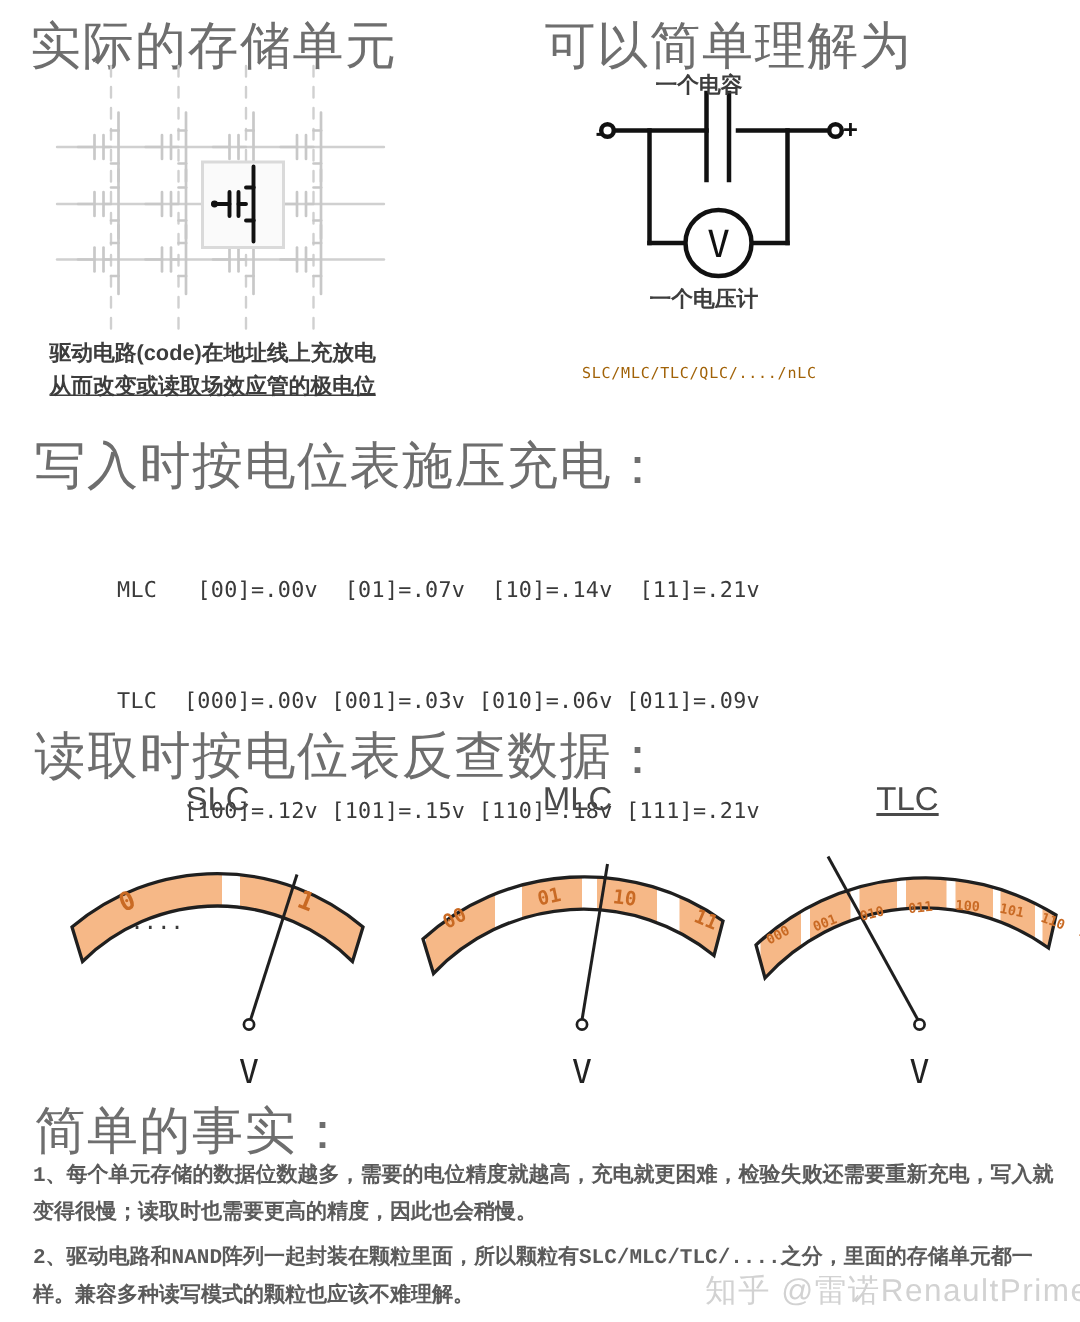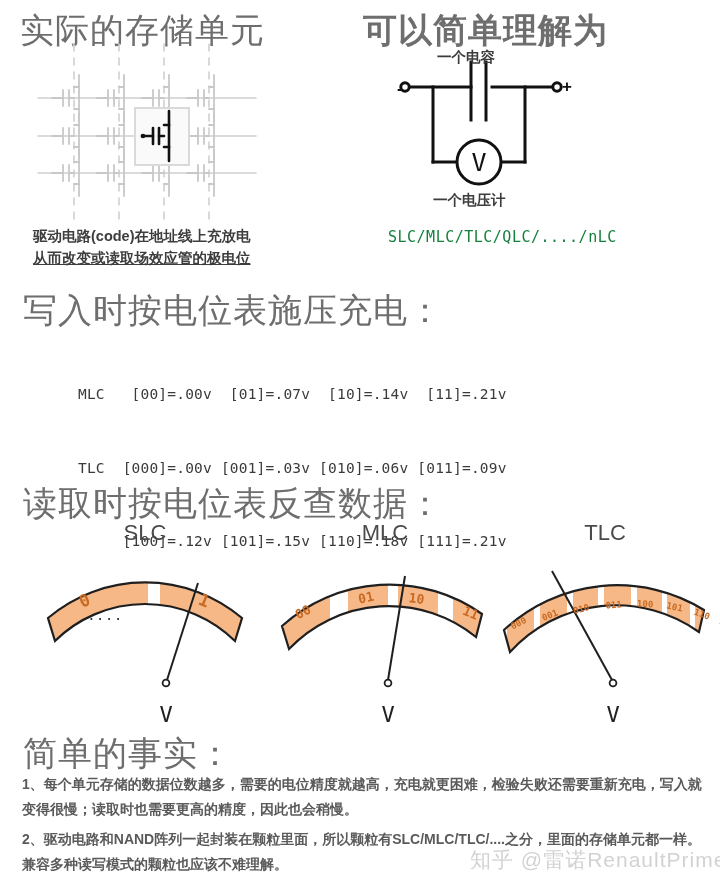--- a/index.html
+++ b/index.html
@@ -32,42 +32,44 @@
   
   .caption{
     font-size:14.5px;
     color:#3d3d3d;
     line-height:21px;
     white-space:nowrap;
     font-weight:600;
   }
   .mono-cap{
     font-family:"DejaVu Sans Mono","Liberation Mono",monospace;
-    font-size:15px;
-    color:#15803d;
+    font-size:10px;
+    color:#a16207;
     white-space:nowrap;
     letter-spacing:0.5px;
+    margin-top:16px;
   }
 
   
   .vtable{
     font-family:"DejaVu Sans Mono","Liberation Mono",monospace;
     font-size:14.5px;
     color:#3a3a3a;
     line-height:24.5px;
     white-space:pre;
     letter-spacing:0.2px;
   }
 
   
   .fact{
     font-size:14px;
     color:#5a5a5a;
     line-height:25px;
     font-weight:600;
+    font-family:Liberation Mono, monospace;
   }
   .fact-wrap{width:686px;}
 
   
   .watermark{
     position:absolute;
     font-size:21px;
     color:#d2d2d2;
     letter-spacing:1px;
     white-space:nowrap;
@@ -88,21 +90,21 @@
     font-weight:700;
   }
 </style>
 </head>
 <body>
 
 <div class="page">
 
   <div class="abs h-section" style="left:20px;top:8px;">实际的存储单元</div>
 
-  <div class="abs h-section" style="left:363px;top:8px;font-weight:bold;">可以简单理解为</div>
+  <div class="abs h-section" style="left:363px;top:8px;">可以简单理解为</div>
 
   <div class="abs" style="left:38px;top:44px;">
     <svg width="240" height="175" viewBox="0 0 240 175">
       <g stroke="#d0d0d0" stroke-width="1.6" fill="none" stroke-linecap="round">
 
         <line x1="36" y1="0" x2="36" y2="175" stroke-dasharray="7 7"></line>
         <line x1="81" y1="0" x2="81" y2="175" stroke-dasharray="7 7"></line>
         <line x1="126" y1="0" x2="126" y2="175" stroke-dasharray="7 7"></line>
         <line x1="171" y1="0" x2="171" y2="175" stroke-dasharray="7 7"></line>
 
@@ -325,21 +327,21 @@
         <circle cx="118" cy="137" r="3.4" fill="#fff" stroke="#1f1f1f" stroke-width="1.8"></circle>
         <text class="seg-label" x="35" y="70" font-size="13" transform="rotate(-27 35 70)">00</text>
         <text class="seg-label" x="97" y="56" font-size="13" transform="rotate(-12 97 56)">01</text>
         <text class="seg-label" x="146" y="57" font-size="13" transform="rotate(7 146 57)">10</text>
         <text class="seg-label" x="199" y="71" font-size="13" transform="rotate(23 199 71)">11</text>
         <text class="gauge-V" x="118" y="176">V</text>
       </svg>
     </div>
 
     <div class="abs" style="left:490px;top:0;width:230px;">
-      <div class="h-gauge" style="width:230px;">TLC</div>
+      <div class="h-gauge" style="width:230px;text-decoration:underline;">TLC</div>
       <svg width="230" height="180" viewBox="0 0 230 180">
         <defs>
           <clipPath id="clip-tlc">
             <path d="M14 84 A 165 165 0 0 1 214 64 L 209 86 A 143 143 0 0 0 20 106 Z"></path>
           </clipPath>
         </defs>
         <g clip-path="url(#clip-tlc)">
           <path d="M17 40 L 44 40 L 44 120 L 17 120 Z" fill="#f6b887"></path>
           <path d="M50 36 L 77 36 L 77 120 L 50 120 Z" fill="#f6b887"></path>
           <path d="M83 33 L 108 33 L 108 120 L 83 120 Z" fill="#f6b887"></path>

